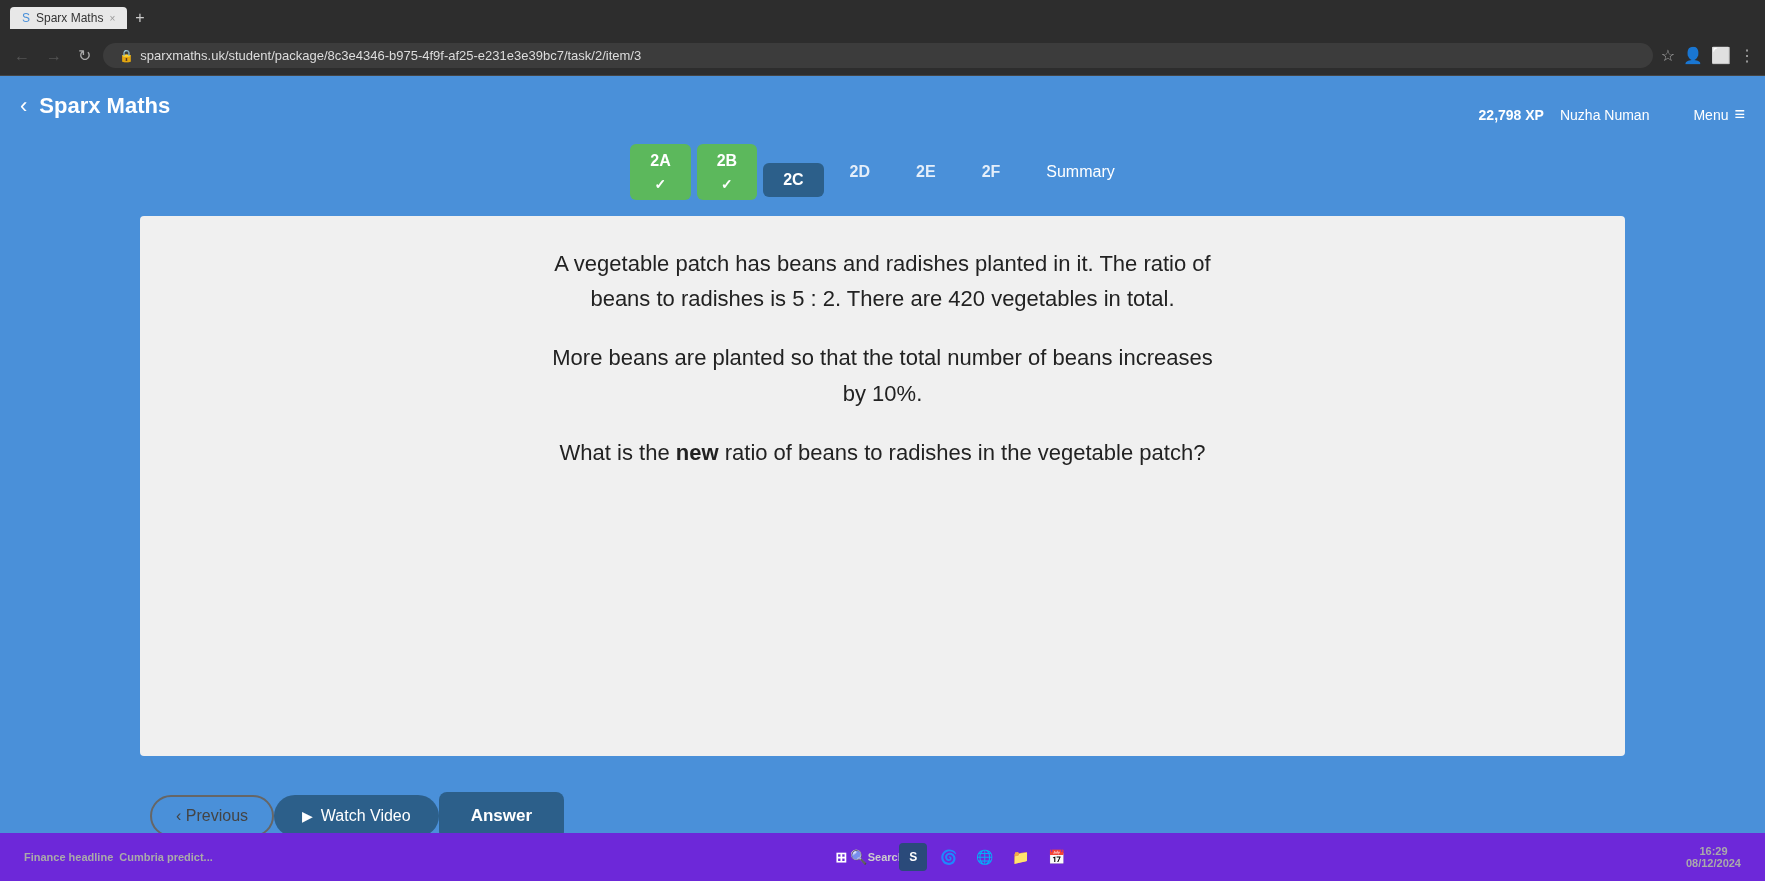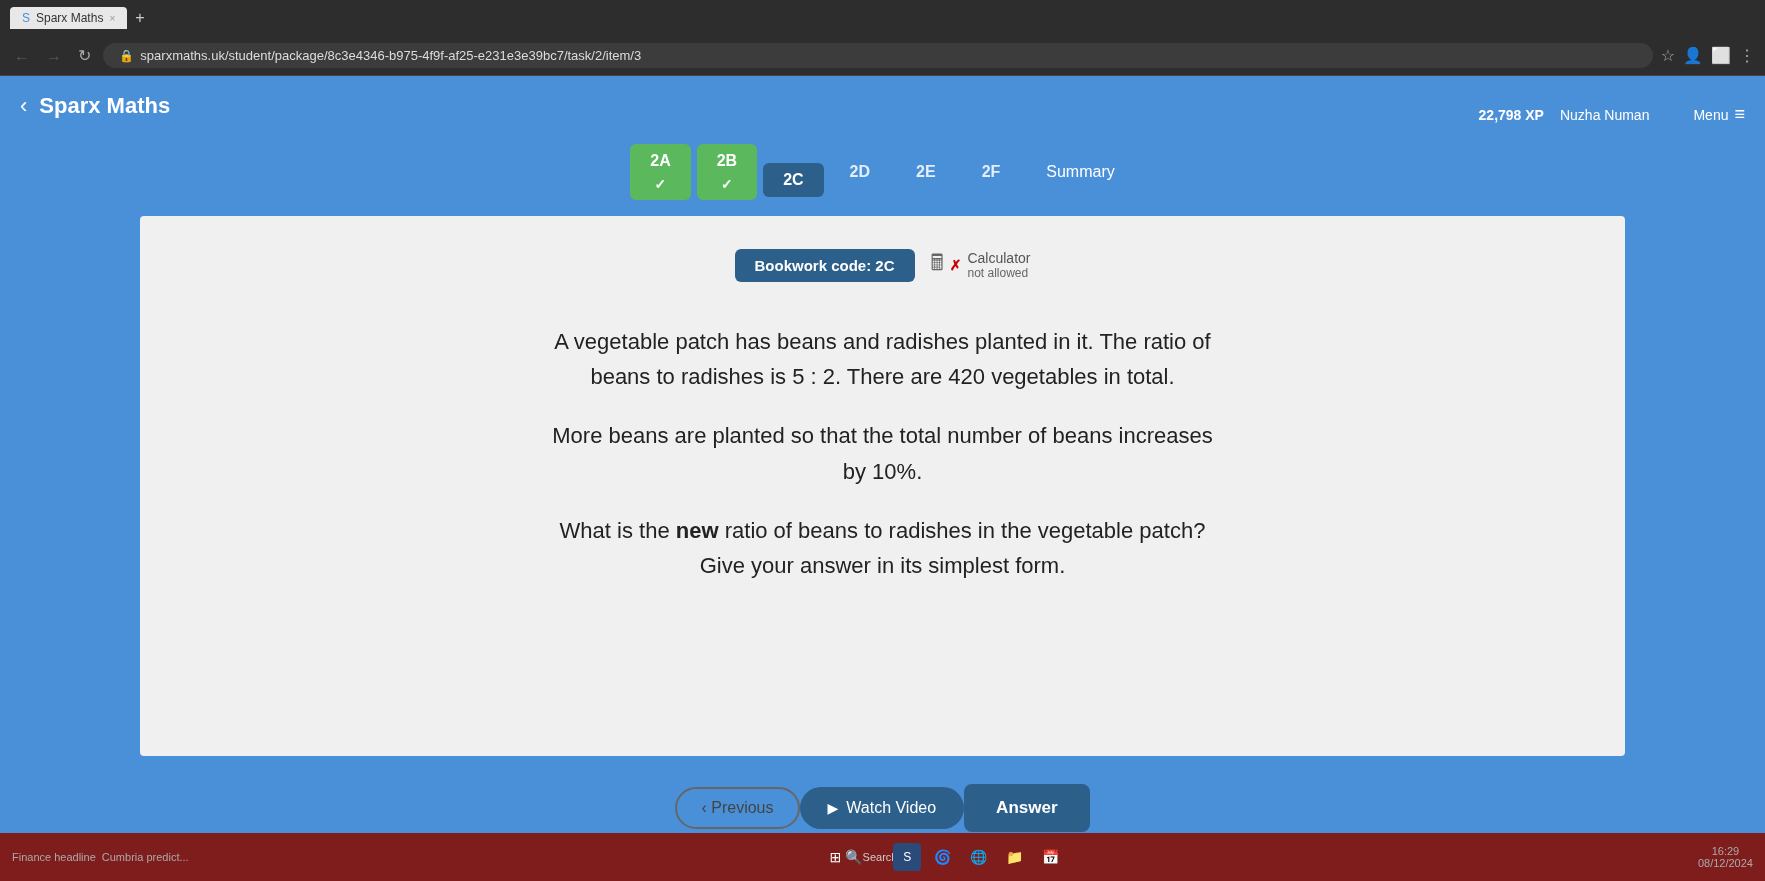--- a/index.html
+++ b/index.html
@@ -214,22 +214,22 @@
       margin-bottom: 30px;
     }
     .question-text .emphasis {
       font-weight: bold;
     }
 
     
     .bottom-bar {
       display: flex;
       align-items: center;
-      justify-content: center;
-      margin: 8px 140px;
+      justify-content: flex-start;
+      margin: 16px 140px;
       padding: 20px 10px;
     }
     .prev-btn {
       background: transparent;
       border: 2px solid #666;
       border-radius: 30px;
       padding: 10px 24px;
       font-size: 16px;
       color: #444;
       cursor: pointer;
@@ -263,25 +263,26 @@
       cursor: pointer;
     }
 
     
     .taskbar {
       position: fixed;
       bottom: 0;
       left: 0;
       right: 0;
       height: 48px;
-      background: #7f1d1d;
+      background: #6d28d9;
       display: flex;
       align-items: center;
       justify-content: space-between;
-      padding: 0 12px;
+      padding: 0 24px;
+      font-weight: bold;
     }
     .taskbar-left {
       display: flex;
       align-items: center;
       gap: 6px;
       color: #aaa;
       font-size: 11px;
     }
     .taskbar-center {
       display: flex;
@@ -370,53 +371,39 @@
     <button class="nav-tab inactive">
       <span>2F</span>
     </button>
     <button class="nav-tab summary">
       <span>Summary</span>
     </button>
   </div>
 
   <div class="content-area">
 
-    <div class="bookwork-row">
-      <div class="bookwork-badge">Bookwork code: 2C</div>
-      <div class="calculator-notice">
-        <span style="font-size:22px;color:#666;">🖩</span>
-        <span class="calc-x">✗</span>
-        <div>
-          <div>Calculator</div>
-          <div style="font-size:12px;color:#666;">not allowed</div>
-        </div>
-      </div>
-    </div>
 
     <div class="question-text">
       <p>
         <span>A vegetable patch has beans and radishes planted in it. The ratio of</span>
       </p>
       <p>
         <span>beans to radishes is 5 : 2. There are 420 vegetables in total.</span>
       </p>
       <p style="margin-top:24px;">
         <span>More beans are planted so that the total number of beans increases</span>
       </p>
       <p>
         <span>by 10%.</span>
       </p>
       <p style="margin-top:24px;">
         <span>What is the</span>
         <strong class="emphasis">new</strong>
         <span>ratio of beans to radishes in the vegetable patch?</span>
       </p>
-      <p>
-        <span>Give your answer in its simplest form.</span>
-      </p>
     </div>
 
   </div>
 
   <div class="bottom-bar">
     <button class="prev-btn">‹ Previous</button>
     <button class="watch-video-btn">
       <span class="video-icon">▶</span>
       <span>Watch Video</span>
     </button>

